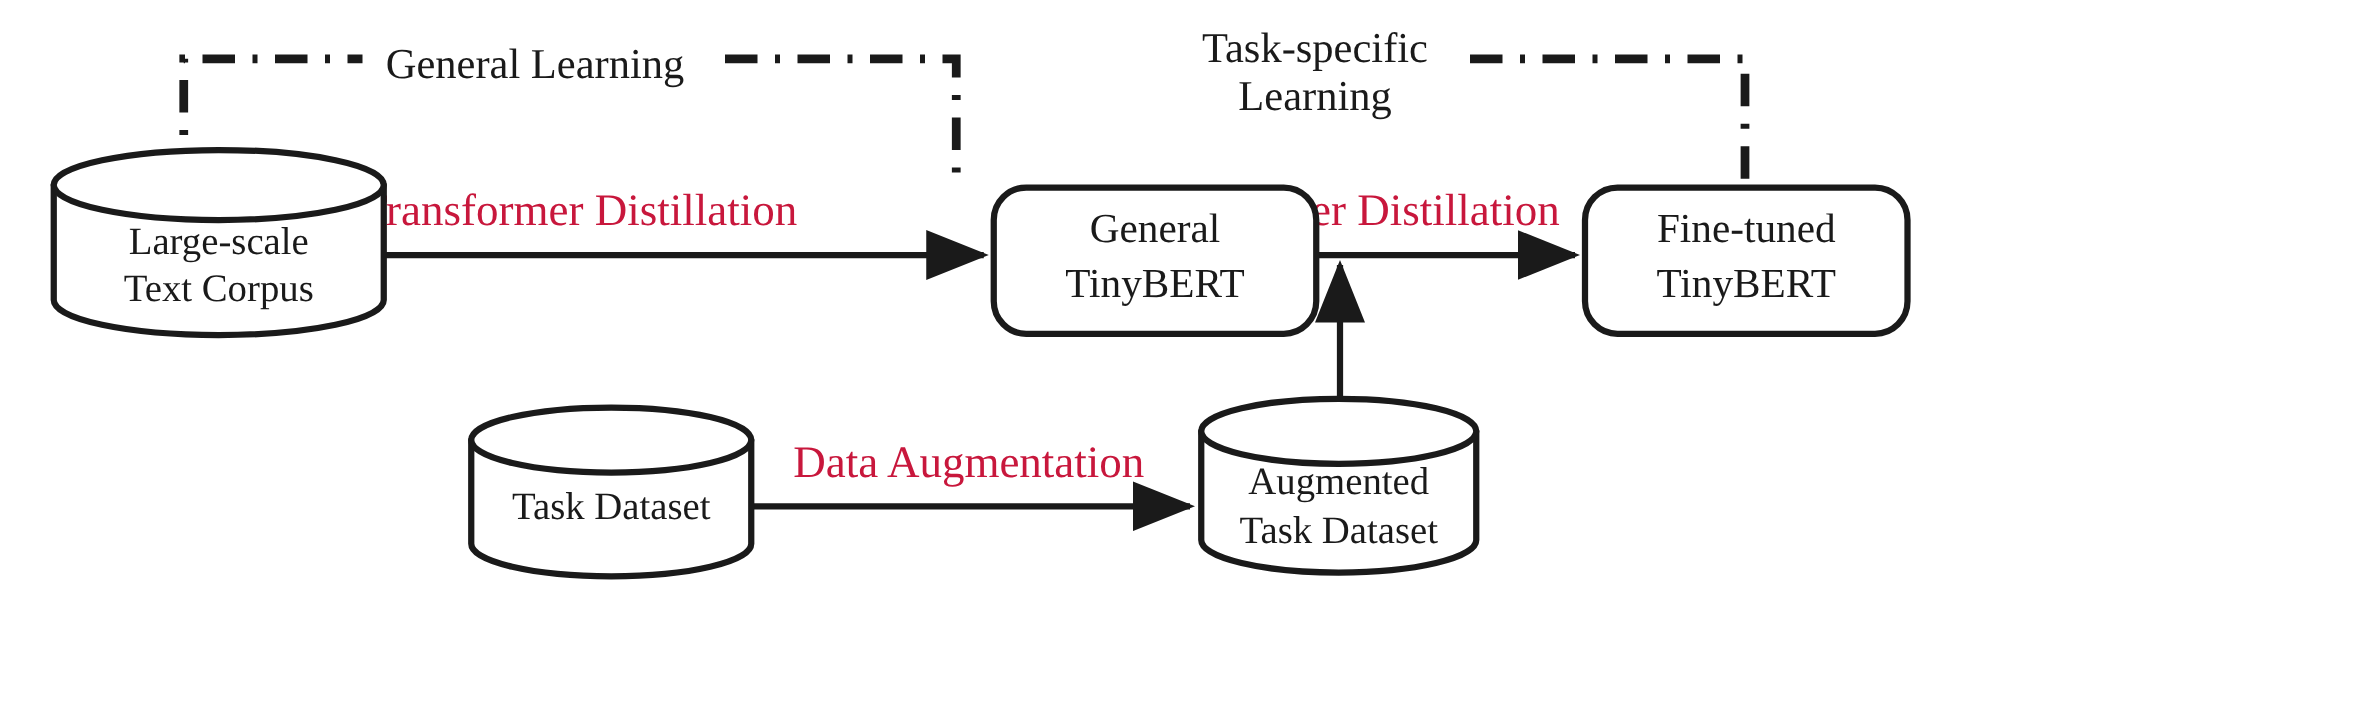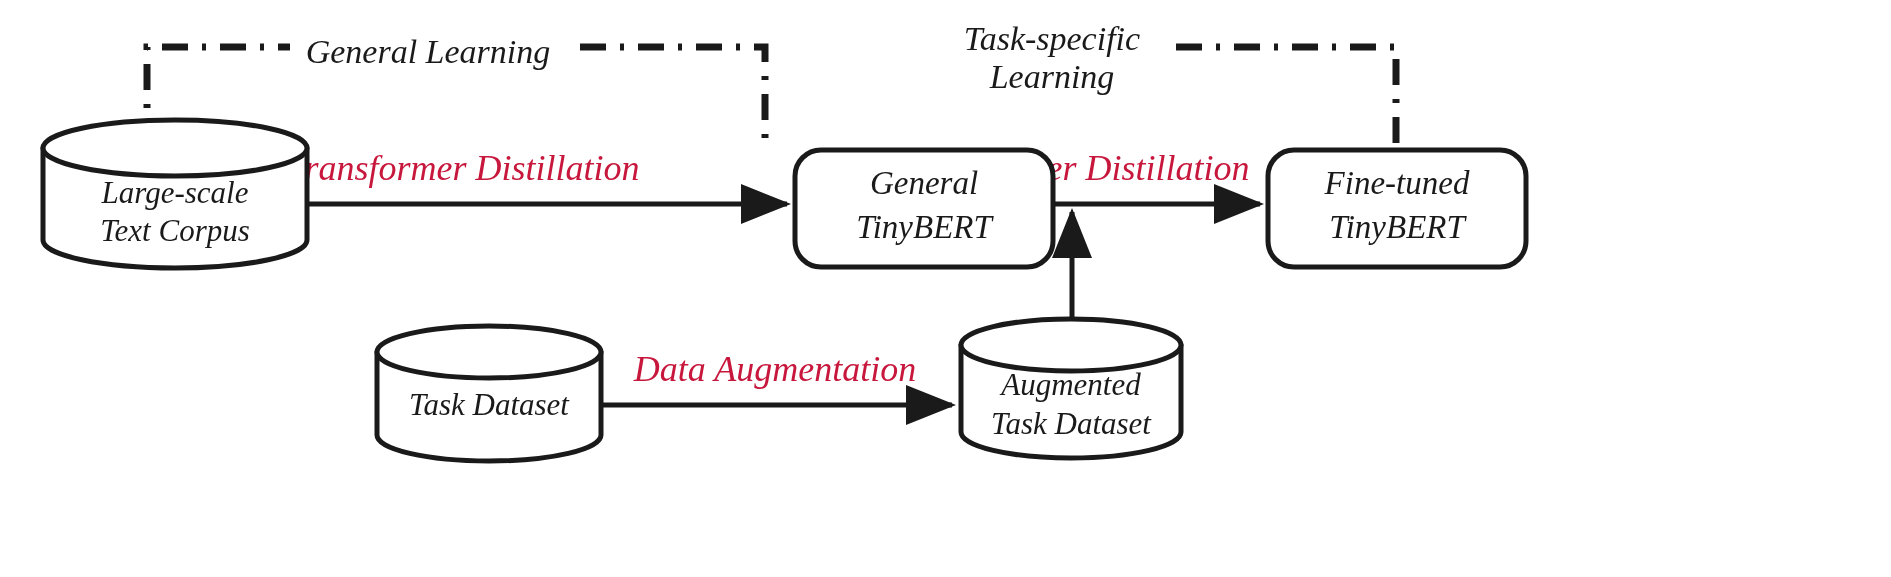--- a/index.html
+++ b/index.html
@@ -12,21 +12,20 @@
     width: 1891px;
     height: 577px;
     font-family: "Liberation Serif", "DejaVu Serif", serif;
     overflow: hidden;
   }
   #diagram-root {
     position: relative;
     width: 1891px;
     height: 577px;
     background: #ffffff;
-    font-style: italic;
   }
   svg#diagram-canvas {
     display: block;
     width: 1891px;
     height: 577px;
   }
   .node-shape {
     fill: #ffffff;
     stroke: #1a1a1a;
     stroke-width: 5;

